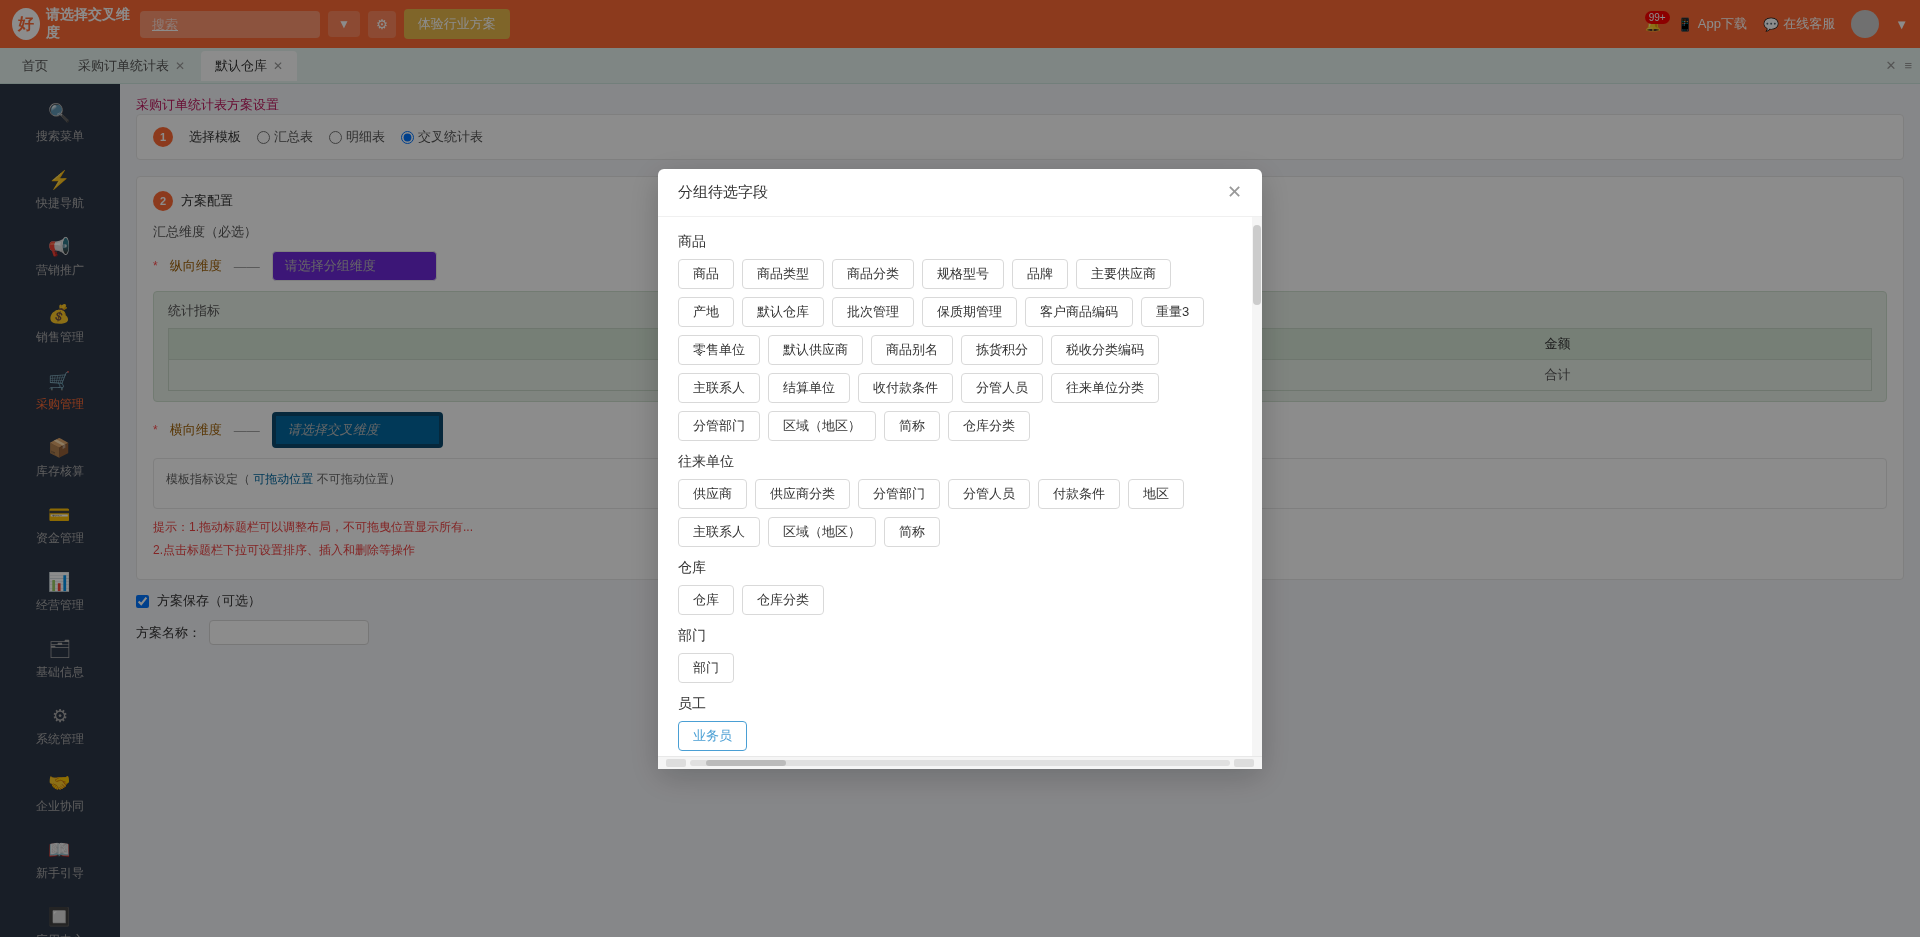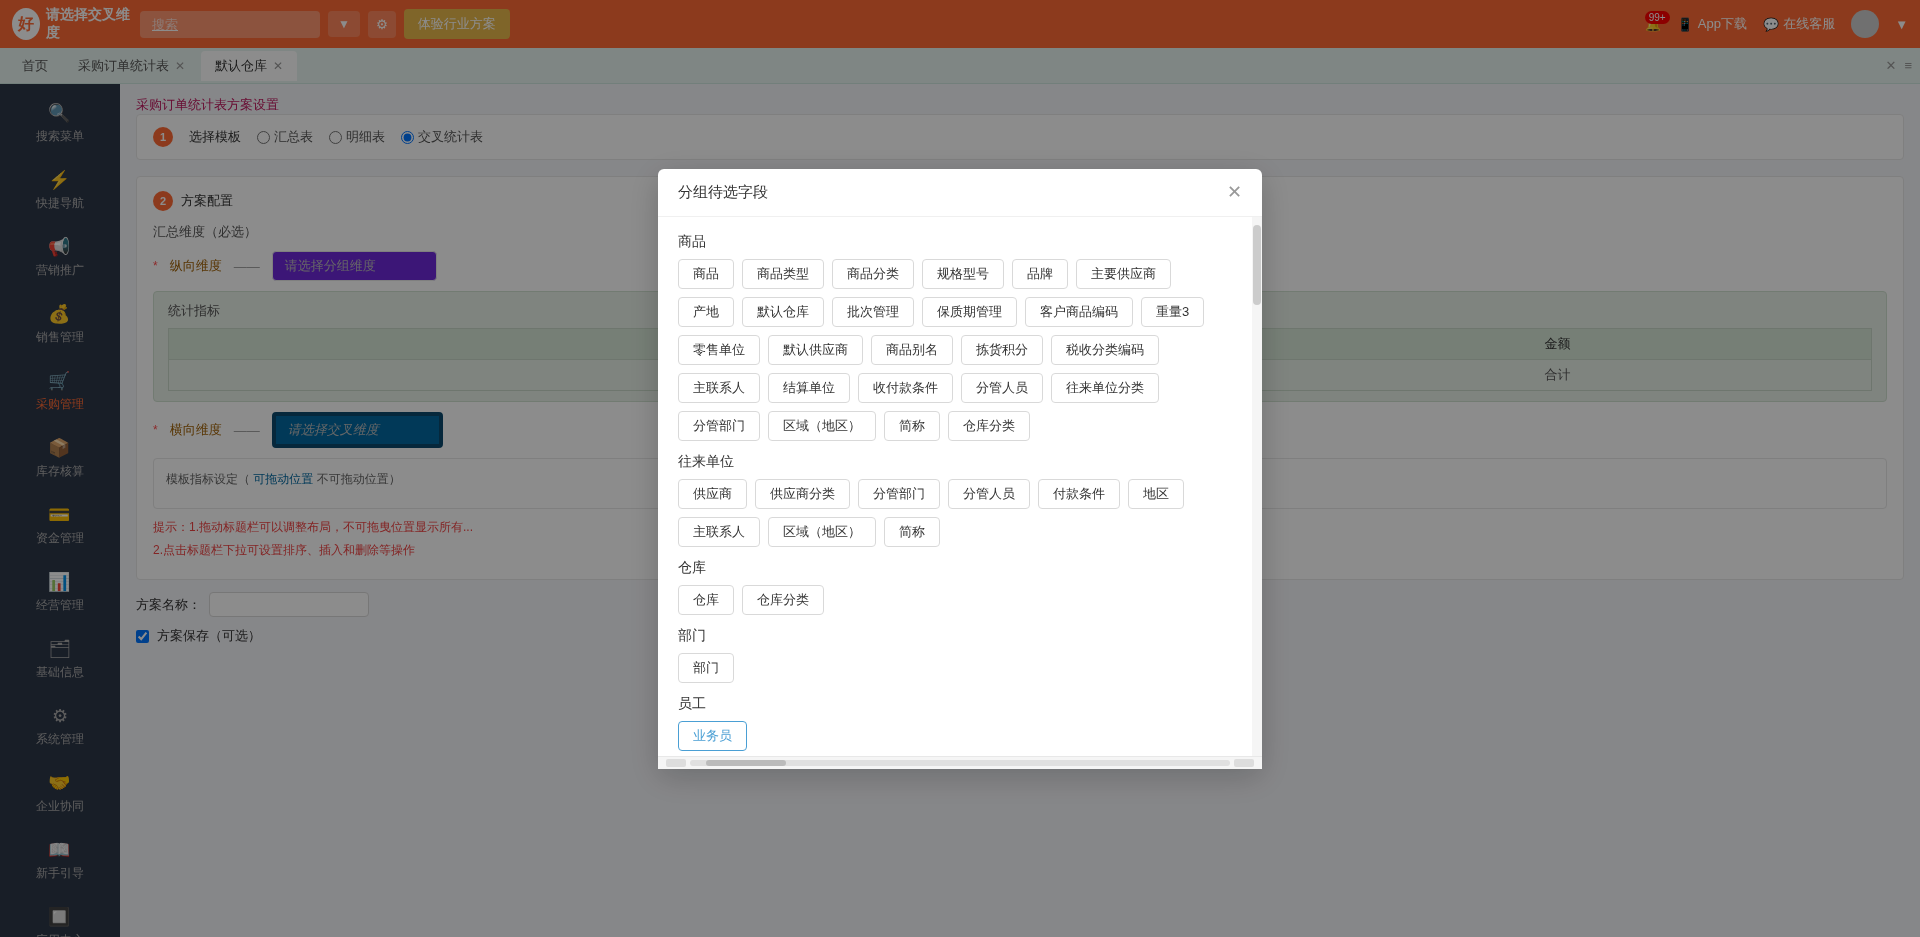--- a/index.html
+++ b/index.html
@@ -518,26 +518,26 @@
           <span style="color:#0369a1;cursor:pointer;">可拖动位置</span>
           <span>不可拖动位置）</span>
         </div>
       </div>
 
       <div class="hint-text">提示：1.拖动标题栏可以调整布局，不可拖曳位置显示所有...</div>
       <div class="hint-text">2.点击标题栏下拉可设置排序、插入和删除等操作</div>
     </div>
 
     <div class="save-option">
+      <input type="checkbox" checked="" style="">
+      <span>方案保存（可选）</span>
+    </div>
+    <div class="save-option">
       <span>方案名称：</span>
       <input class="save-name-input" value="" style="">
-    </div>
-    <div class="save-option">
-      <input type="checkbox" checked="" style="">
-      <span>方案保存（可选）</span>
     </div>
   </div>
 </div>
 
 <div class="modal-overlay">
   <div class="modal">
     <div class="modal-header">
       <span>分组待选字段</span>
       <span class="modal-close">✕</span>
     </div>

